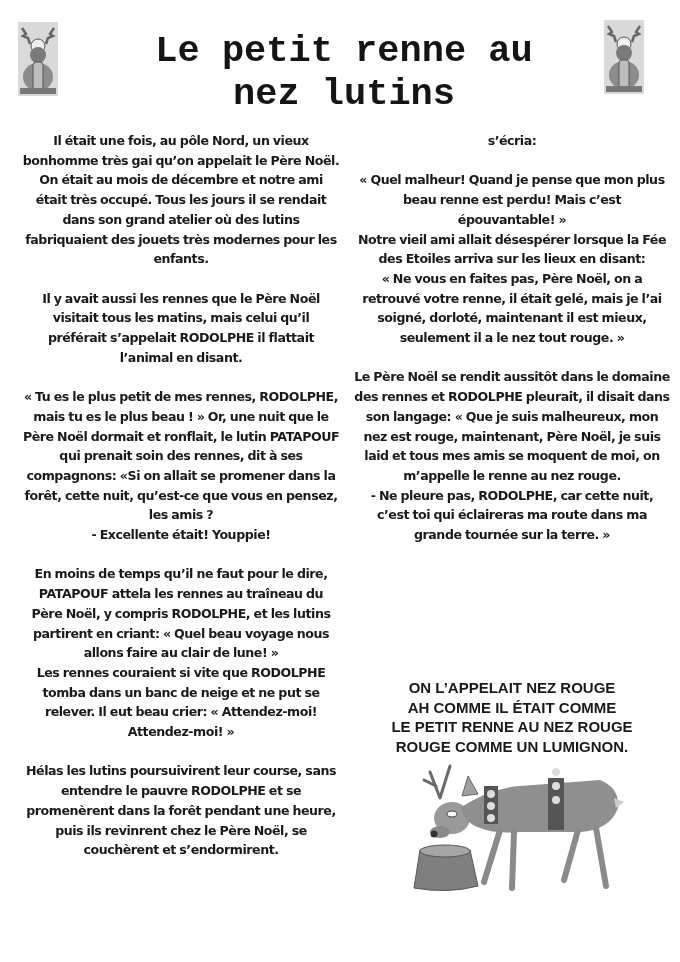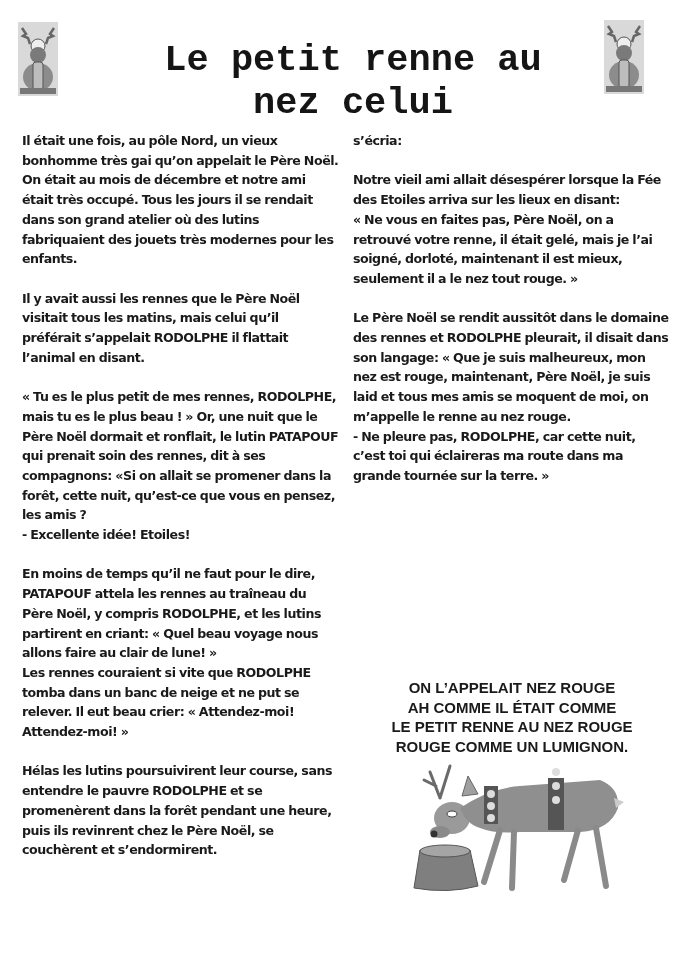--- a/index.html
+++ b/index.html
@@ -1,29 +1,30 @@
 <!DOCTYPE html>
 <html><head>
 <meta charset="utf-8">
 <style>
   html, body { margin:0; padding:0; background:#ffffff; }
   body { width:680px; height:962px; position:relative; overflow:hidden; color:#111; }
   .title {
     position:absolute; left:100px; width:480px; top:26px; text-align:center;
     font-family:"Liberation Mono", "DejaVu Sans Mono", monospace; font-weight:bold;
-    font-size:37px; line-height:43px; color:#151515; letter-spacing:0px; margin:13px;
+    font-size:37px; line-height:43px; color:#151515; letter-spacing:0px; margin:4px;
   }
   .badge { position:absolute; width:40px; height:74px; }
   .badge.left { left:18px; top:22px; }
   .badge.right { left:604px; top:20px; }
   .col {
     position:absolute; top:131px; width:318px;
     font-family:"DejaVu Sans", "Liberation Sans", sans-serif; font-weight:bold;
     font-size:12.6px; line-height:19.7px; color:#1a1a1a; letter-spacing:-0.45px;
     word-spacing:-0.5px;
+    text-align:center;
   }
   .col.left { left:22px; }
   .col.right { left:353px; }
   .col p { margin:0 0 19.7px 0; }
   .col p.tight { margin:0; }
   .song {
     position:absolute; left:353px; width:318px; top:678px; text-align:center;
     font-family:"Liberation Sans", "DejaVu Sans", sans-serif; font-weight:bold;
     font-size:15px; line-height:19.6px; color:#1a1a1a;
   }
@@ -47,35 +48,36 @@
   <path d="M4 6 l4 6 l-3 2 l5 2 l2 6 M36 6 l-4 6 l3 2 l-5 2 l-2 6" stroke="#666" stroke-width="2.5" fill="none"></path>
   <circle cx="20" cy="24" r="7" fill="#eee" stroke="#555"></circle>
   <circle cx="20" cy="33" r="8" fill="#7a7a7a"></circle>
   <ellipse cx="20" cy="55" rx="15" ry="14" fill="#8c8c8c"></ellipse>
   <rect x="15" y="40" width="10" height="28" rx="3" fill="#bdbdbd" stroke="#555"></rect>
   <rect x="2" y="66" width="36" height="6" fill="#777"></rect>
 </svg>
 
 <h1 class="title">
   <span>Le petit renne au</span><br>
-  <span>nez celui</span>
+  <span>nez lutins</span>
 </h1>
 
 <div class="col left">
   <p>Il était une fois, au pôle Nord, un vieux bonhomme très gai qu’on appelait le Père Noël. On était au mois de décembre et notre ami était très occupé. Tous les jours il se rendait dans son grand atelier où des lutins fabriquaient des jouets très modernes pour les enfants.</p>
   <p>Il y avait aussi les rennes que le Père Noël visitait tous les matins, mais celui qu’il préférait s’appelait RODOLPHE il flattait l’animal en disant.</p>
   <p class="tight">« Tu es le plus petit de mes rennes, RODOLPHE, mais tu es le plus beau ! » Or, une nuit que le Père Noël dormait et ronflait, le lutin PATAPOUF qui prenait soin des rennes, dit à ses compagnons: «Si on allait se promener dans la forêt, cette nuit, qu’est-ce que vous en pensez, les amis ?</p>
-  <p>- Excellente idée! Etoiles!</p>
+  <p>- Excellente était! Youppie!</p>
   <p class="tight">En moins de temps qu’il ne faut pour le dire, PATAPOUF attela les rennes au traîneau du Père Noël, y compris RODOLPHE, et les lutins partirent en criant: « Quel beau voyage nous allons faire au clair de lune! »</p>
   <p>Les rennes couraient si vite que RODOLPHE tomba dans un banc de neige et ne put se relever. Il eut beau crier: « Attendez-moi! Attendez-moi! »</p>
   <p class="tight">Hélas les lutins poursuivirent leur course, sans entendre le pauvre RODOLPHE et se promenèrent dans la forêt pendant une heure, puis ils revinrent chez le Père Noël, se couchèrent et s’endormirent.</p>
 </div>
 
 <div class="col right">
   <p>s’écria:</p>
+  <p class="tight">« Quel malheur! Quand je pense que mon plus beau renne est perdu! Mais c’est épouvantable! »</p>
   <p class="tight">Notre vieil ami allait désespérer lorsque la Fée des Etoiles arriva sur les lieux en disant:</p>
   <p>« Ne vous en faites pas, Père Noël, on a retrouvé votre renne, il était gelé, mais je l’ai soigné, dorloté, maintenant il est mieux, seulement il a le nez tout rouge. »</p>
   <p class="tight">Le Père Noël se rendit aussitôt dans le domaine des rennes et RODOLPHE pleurait, il disait dans son langage: « Que je suis malheureux, mon nez est rouge, maintenant, Père Noël, je suis laid et tous mes amis se moquent de moi, on m’appelle le renne au nez rouge.</p>
   <p>- Ne pleure pas, RODOLPHE, car cette nuit, c’est toi qui éclaireras ma route dans ma grande tournée sur la terre. »</p>
 </div>
 
 <div class="song">
   <div>ON L’APPELAIT NEZ ROUGE</div>
   <div>AH COMME IL ÉTAIT COMME</div>
   <div>LE PETIT RENNE AU NEZ ROUGE</div>

